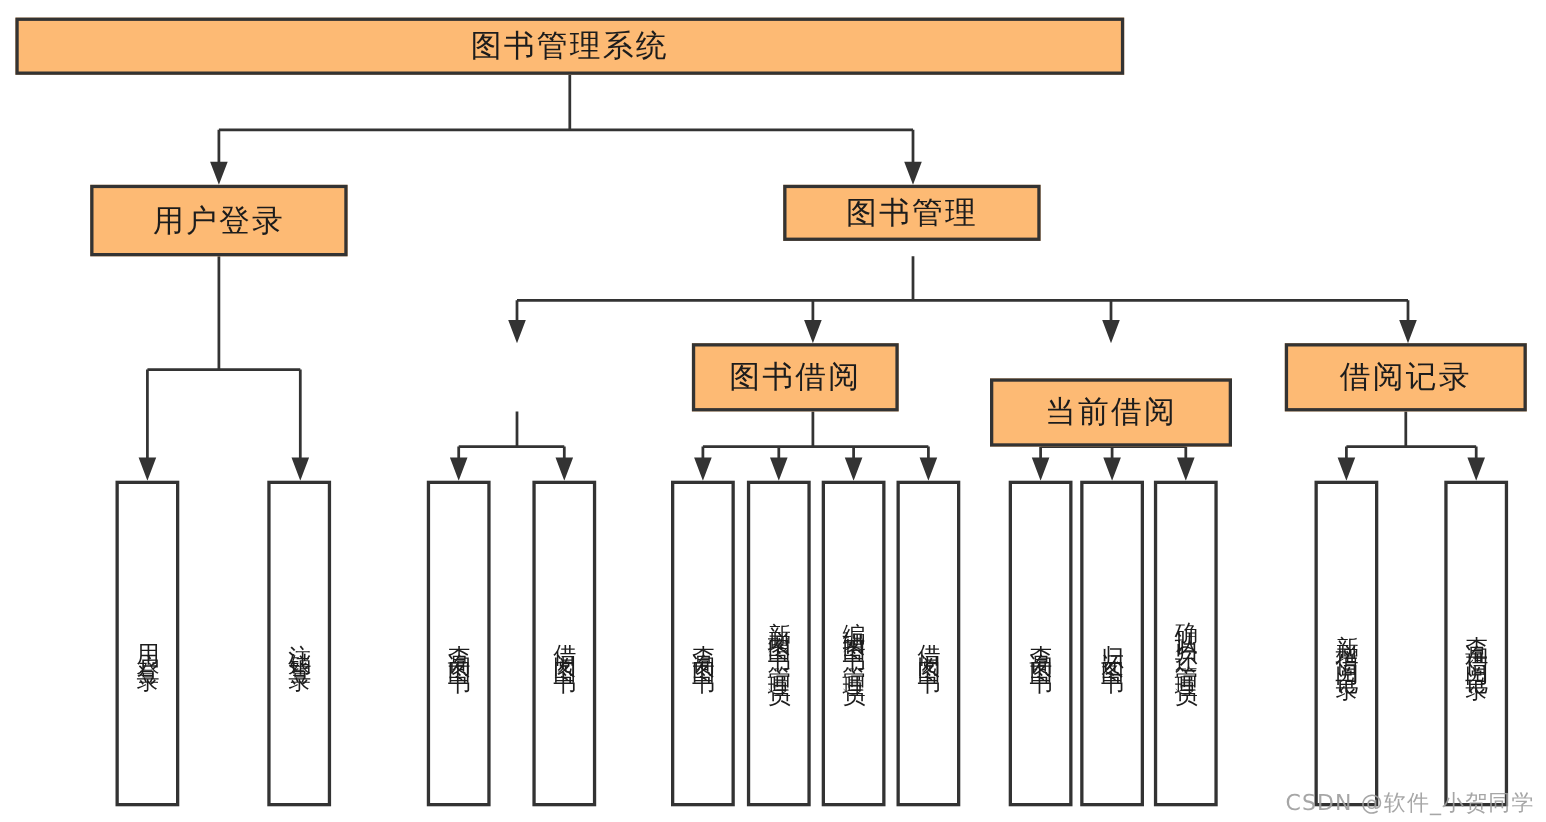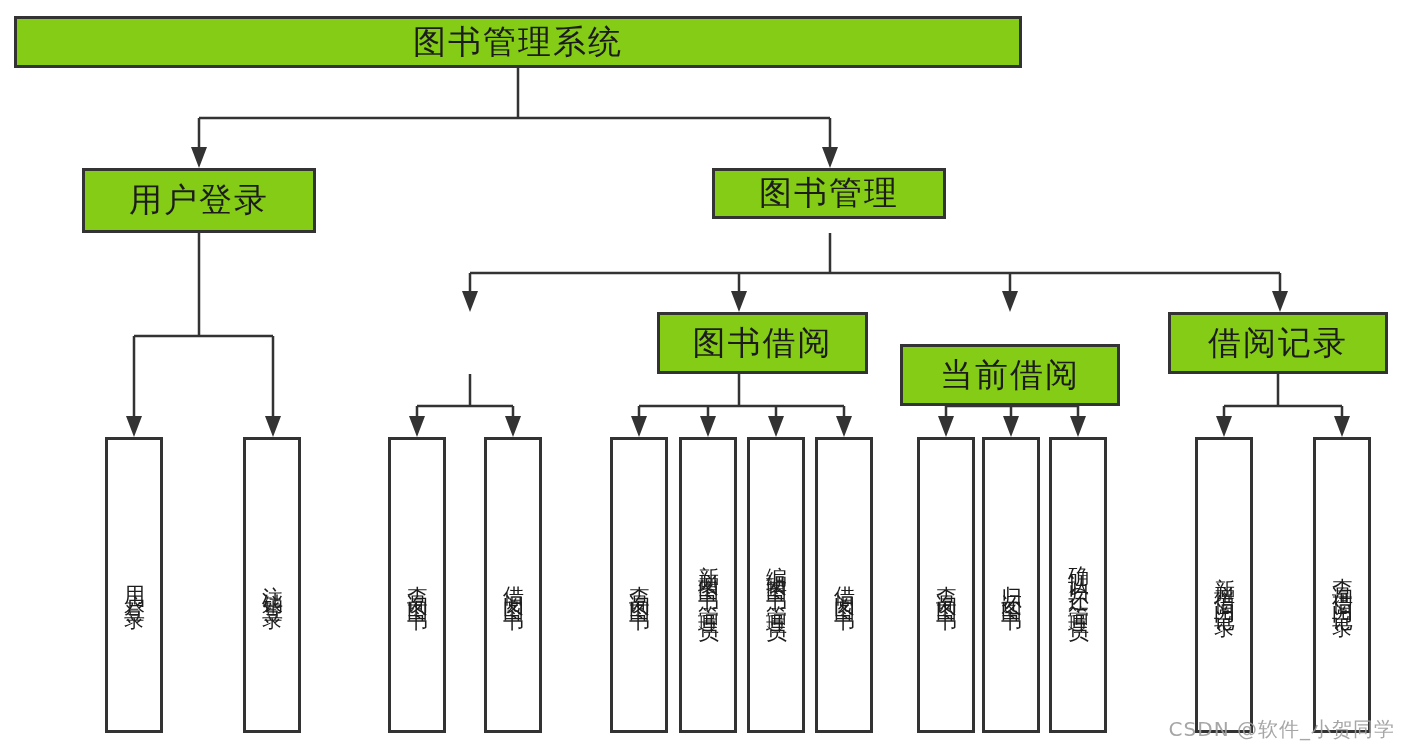--- a/index.html
+++ b/index.html
@@ -14,25 +14,25 @@
     overflow: hidden;
   }
   .connectors {
     position: absolute; left: 0; top: 0;
     width: 1405px; height: 747px;
   }
   .hnode {
     position: absolute;
     box-sizing: border-box;
     border: 3px solid #333333;
-    background: #84cc16;
+    background: #fdba74;
     display: flex;
     align-items: center;
     justify-content: center;
-    font-size: 33px;
+    font-size: 28px;
     letter-spacing: 2px;
     color: #1c1c1c;
     z-index: 2;
   }
   .vnode {
     position: absolute;
     top: 437px;
     width: 58px;
     height: 296px;
     box-sizing: border-box;
@@ -126,21 +126,21 @@
     <span>图书管理系统</span>
   </div>
 
   <div class="hnode" style="left:82px; top:168px; width:234px; height:65px;">
     <span>用户登录</span>
   </div>
   <div class="hnode" style="left:712px; top:168px; width:234px; height:51px;">
     <span>图书管理</span>
   </div>
 
-  <div class="hnode" style="left:629px; top:312px; width:211px; height:62px;margin-left:28px;">
+  <div class="hnode" style="left:629px; top:312px; width:188px; height:62px;">
     <span>图书借阅</span>
   </div>
   <div class="hnode" style="left:900px; top:312px; width:220px; height:62px;margin-top:32px;">
     <span>当前借阅</span>
   </div>
   <div class="hnode" style="left:1168px; top:312px; width:220px; height:62px;">
     <span>借阅记录</span>
   </div>
 
   <div class="vnode" style="left:105px;">

